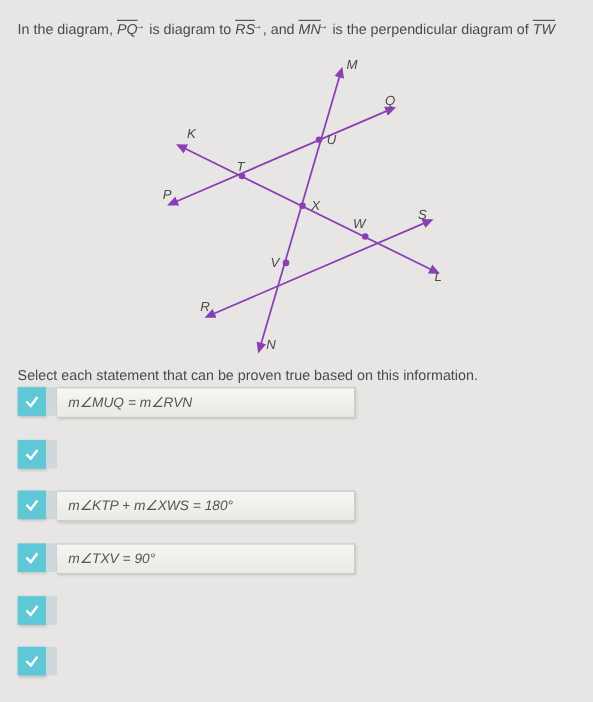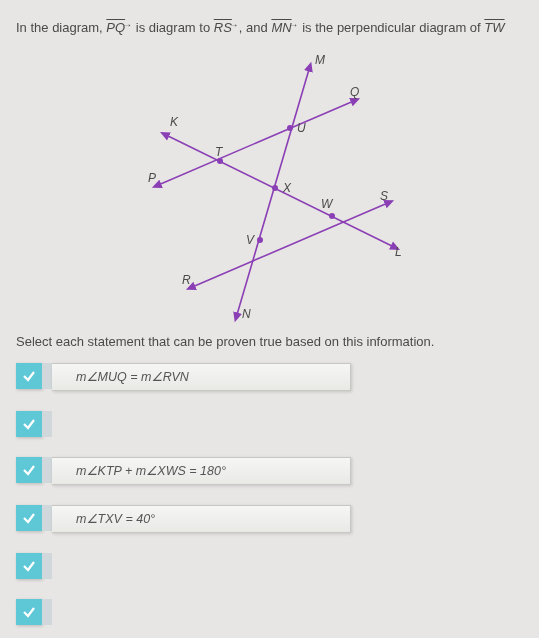--- a/index.html
+++ b/index.html
@@ -1,25 +1,25 @@
 <!DOCTYPE html>
 <html><head>
 <meta charset="utf-8">
 <style>
 body{margin:0;padding:16px;font-family:Arial,Helvetica,sans-serif;font-size:13px;color:#4a4a4a;background:#e8e6e4;width:539px;box-sizing:border-box}
 .prompt{margin-bottom:8px;line-height:1.5}
 .overline{text-decoration:overline;font-style:italic}
 .arrow{font-size:10px;vertical-align:super;margin-left:-3px}
 .fig{display:block;margin:4px auto 8px auto}
-.instr{margin:8px 0 14px 0}
+.instr{margin:8px 0 4px 0}
 .row{display:flex;align-items:stretch;margin-bottom:20px}
 .check{width:26px;height:26px;background:#5ec8d6;display:flex;align-items:center;justify-content:center;flex-shrink:0;box-shadow:1px 1px 3px rgba(0,0,0,.2)}
 .check svg{stroke:#fff;stroke-width:2.2;fill:none}
 .stub{width:10px;height:26px;background:#d0d8dc;flex-shrink:0}
-.bar{height:26px;min-width:250px;padding:0 24px;background:linear-gradient(#f6f6f4,#e9e9e6);border:1px solid #c7c7c3;border-left:none;display:flex;align-items:center;font-style:italic;font-size:12.5px;color:#555;box-shadow:1px 1px 3px rgba(0,0,0,.15)}
+.bar{height:26px;min-width:250px;padding:0 10px;background:linear-gradient(#f6f6f4,#e9e9e6);border:1px solid #c7c7c3;border-left:none;display:flex;align-items:center;font-style:italic;font-size:12.5px;color:#555;box-shadow:1px 1px 3px rgba(0,0,0,.15)}
 </style>
 </head>
 <body>
 
 <div class="prompt">
   <span>In the diagram, </span><span class="overline">PQ</span><span class="arrow">→</span><span> is diagram to </span><span class="overline">RS</span><span class="arrow">→</span><span>, and </span><span class="overline">MN</span><span class="arrow">→</span><span> is the perpendicular diagram of </span><span class="overline">TW</span>
 </div>
 
 <svg class="fig" width="300" height="280" viewBox="0 0 300 280">
   <defs>
@@ -91,21 +91,21 @@
   <div class="bar">m∠KTP + m∠XWS = 180°</div>
 </div>
 
 <div class="row">
   <div class="check">
       <svg width="14" height="14" viewBox="0 0 14 14">
         <path d="M2 7 L6 11 L12 3"></path>
       </svg>
     </div>
   <div class="stub"></div>
-  <div class="bar">m∠TXV = 40°</div>
+  <div class="bar">m∠TXV = 90°</div>
 </div>
 
 <div class="row">
   <div class="check">
       <svg width="14" height="14" viewBox="0 0 14 14">
         <path d="M2 7 L6 11 L12 3"></path>
       </svg>
     </div>
   <div class="stub"></div>
 </div>

